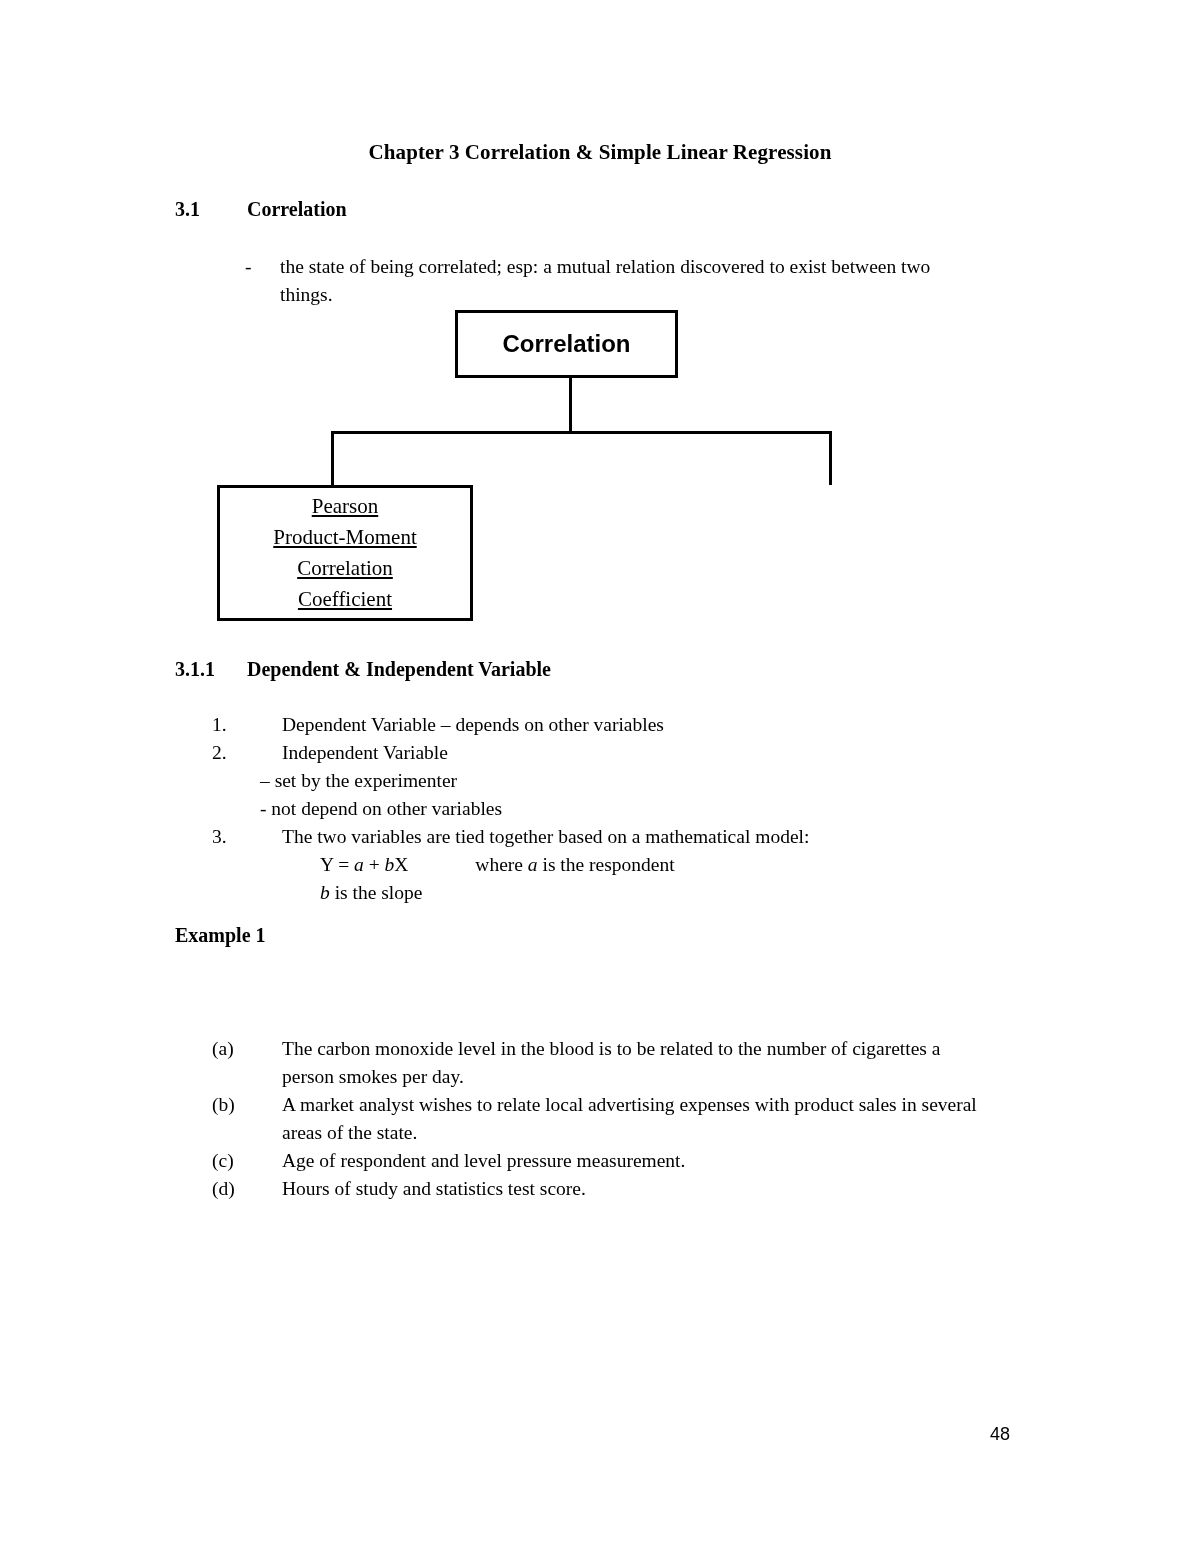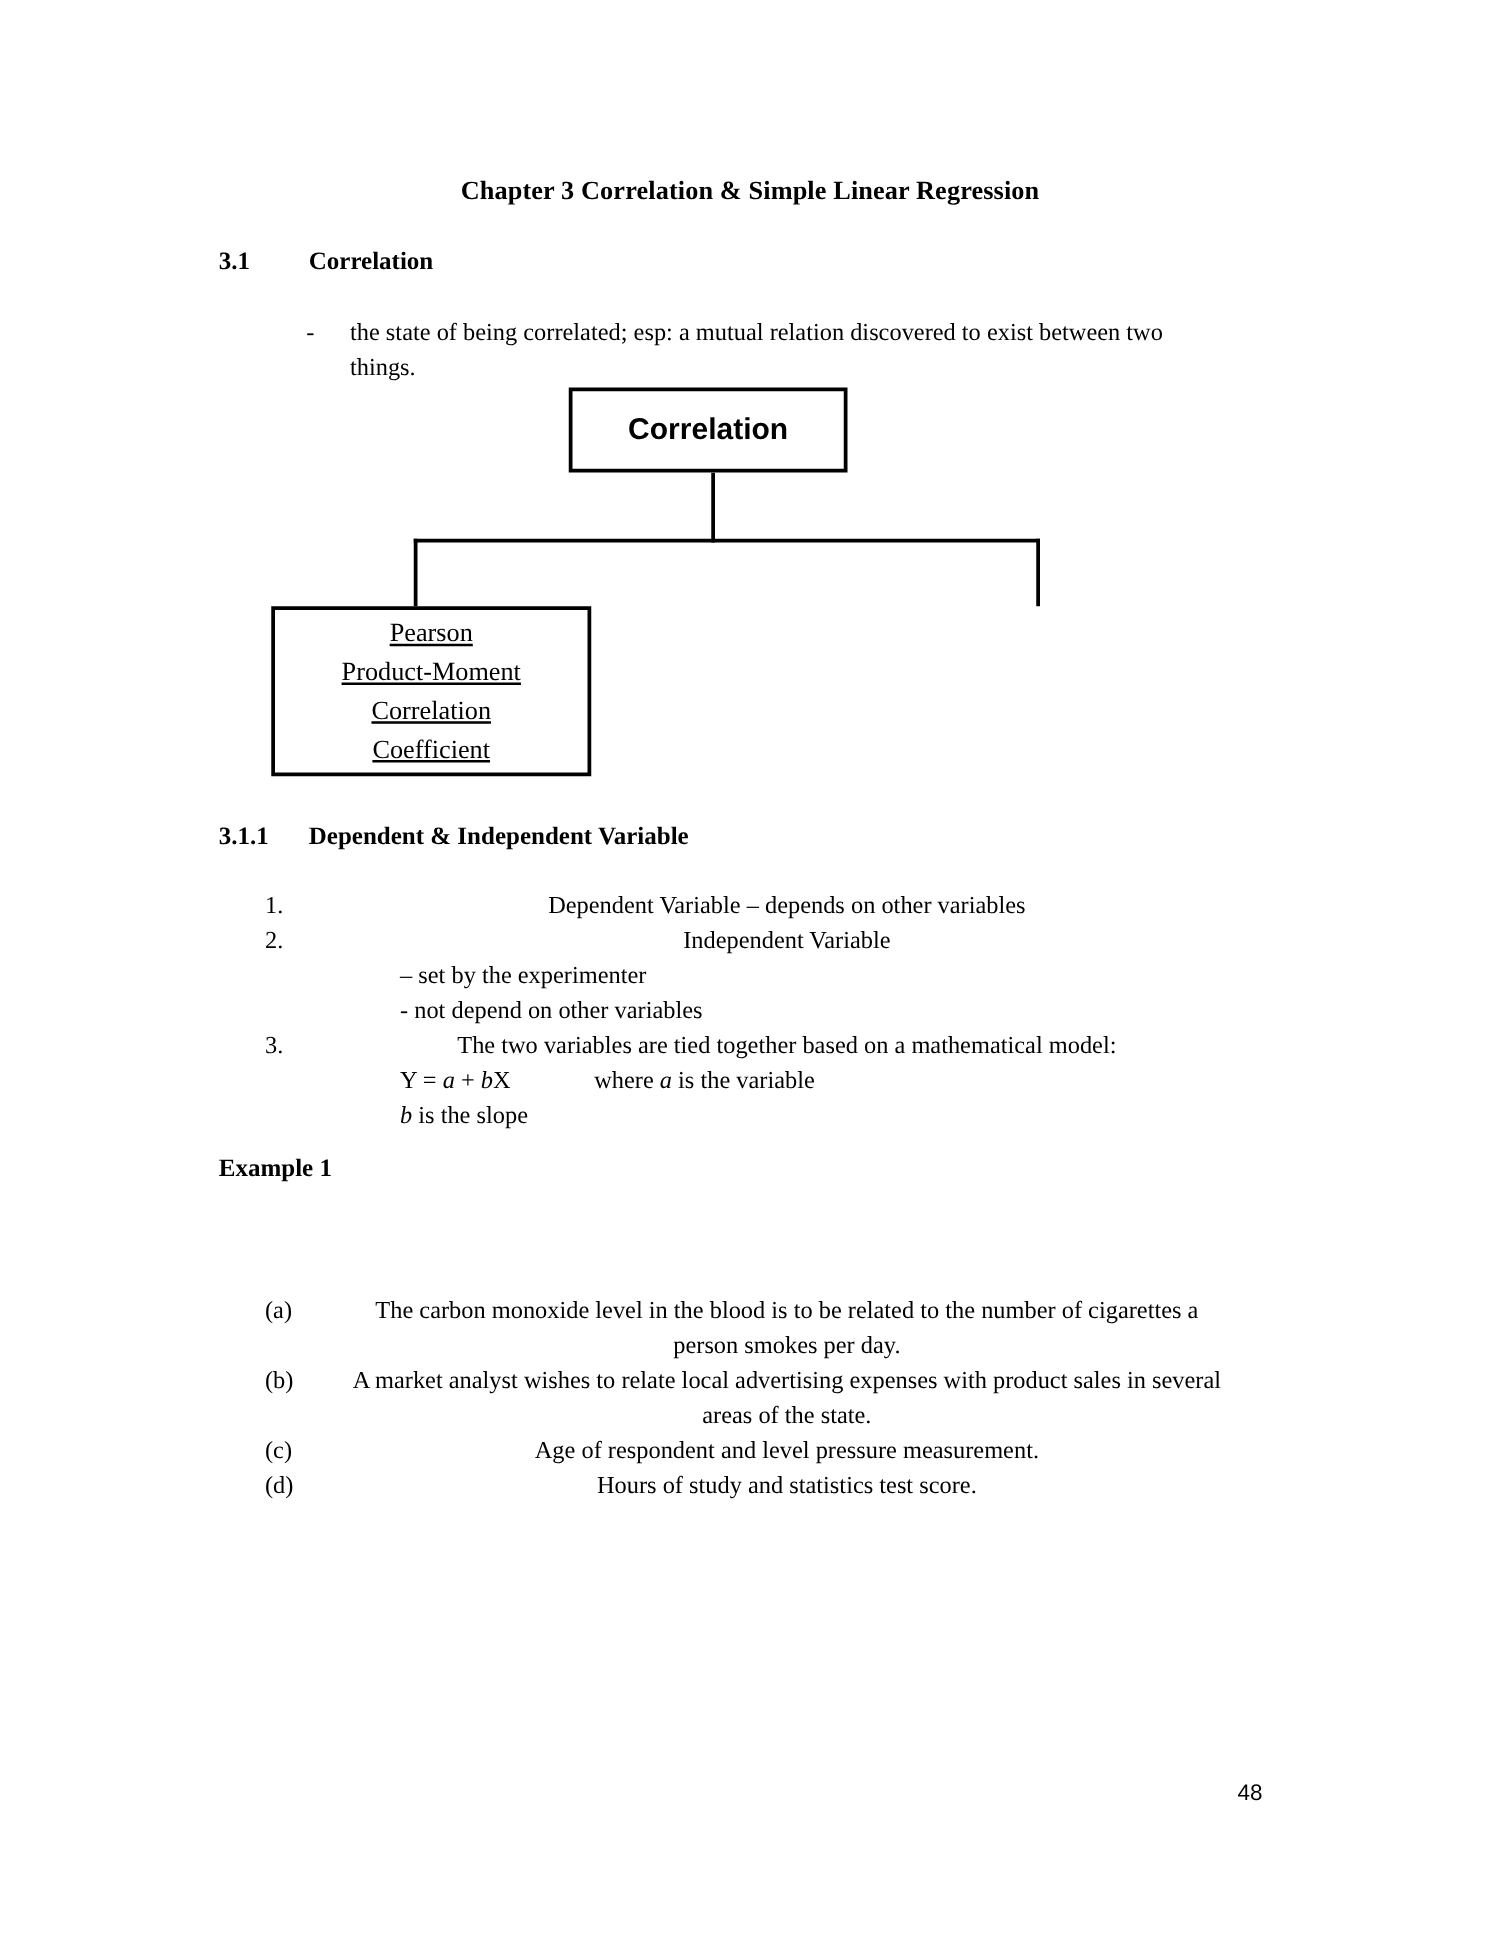--- a/index.html
+++ b/index.html
@@ -143,25 +143,24 @@
   }
   .li-mark {
     position: absolute;
     left: 0;
     top: 0;
     width: 60px;
   }
   .li-text {
     display: block;
     margin-left: 70px;
-    text-align: center;
   }
   .sub-line {
     display: block;
-    margin-left: 108px;
+    margin-left: 48px;
   }
 
   .formula-row {
     position: relative;
     margin-left: 108px;
     white-space: nowrap;
   }
   .formula-where {
     display: inline-block;
     margin-left: 62px;
@@ -236,21 +235,21 @@
       <span class="sub-line">– set by the  experimenter</span>
       <span class="sub-line">- not depend on other variables</span>
     </div>
 
     <div class="li">
       <span class="li-mark">3.</span>
       <span class="li-text">The two variables are tied together based on a mathematical model:</span>
 
       <div class="formula-row">
         <span>Y = </span><em class="var">a</em><span> + </span><em class="var">b</em><span>X</span>
-        <span class="formula-where"><span>where </span><em class="var">a</em><span> is the variable</span></span>
+        <span class="formula-where"><span>where </span><em class="var">a</em><span> is the respondent</span></span>
         <span class="formula-second"><em class="var">b</em><span> is the slope</span></span>
       </div>
     </div>
   </div>
 
   <div class="body-line" style="left:175px; top:921px; font-weight:bold; font-size:20px;">Example 1</div>
 
 
   <div class="list-block" style="left:212px; top:1035px; width:765px;">
 

